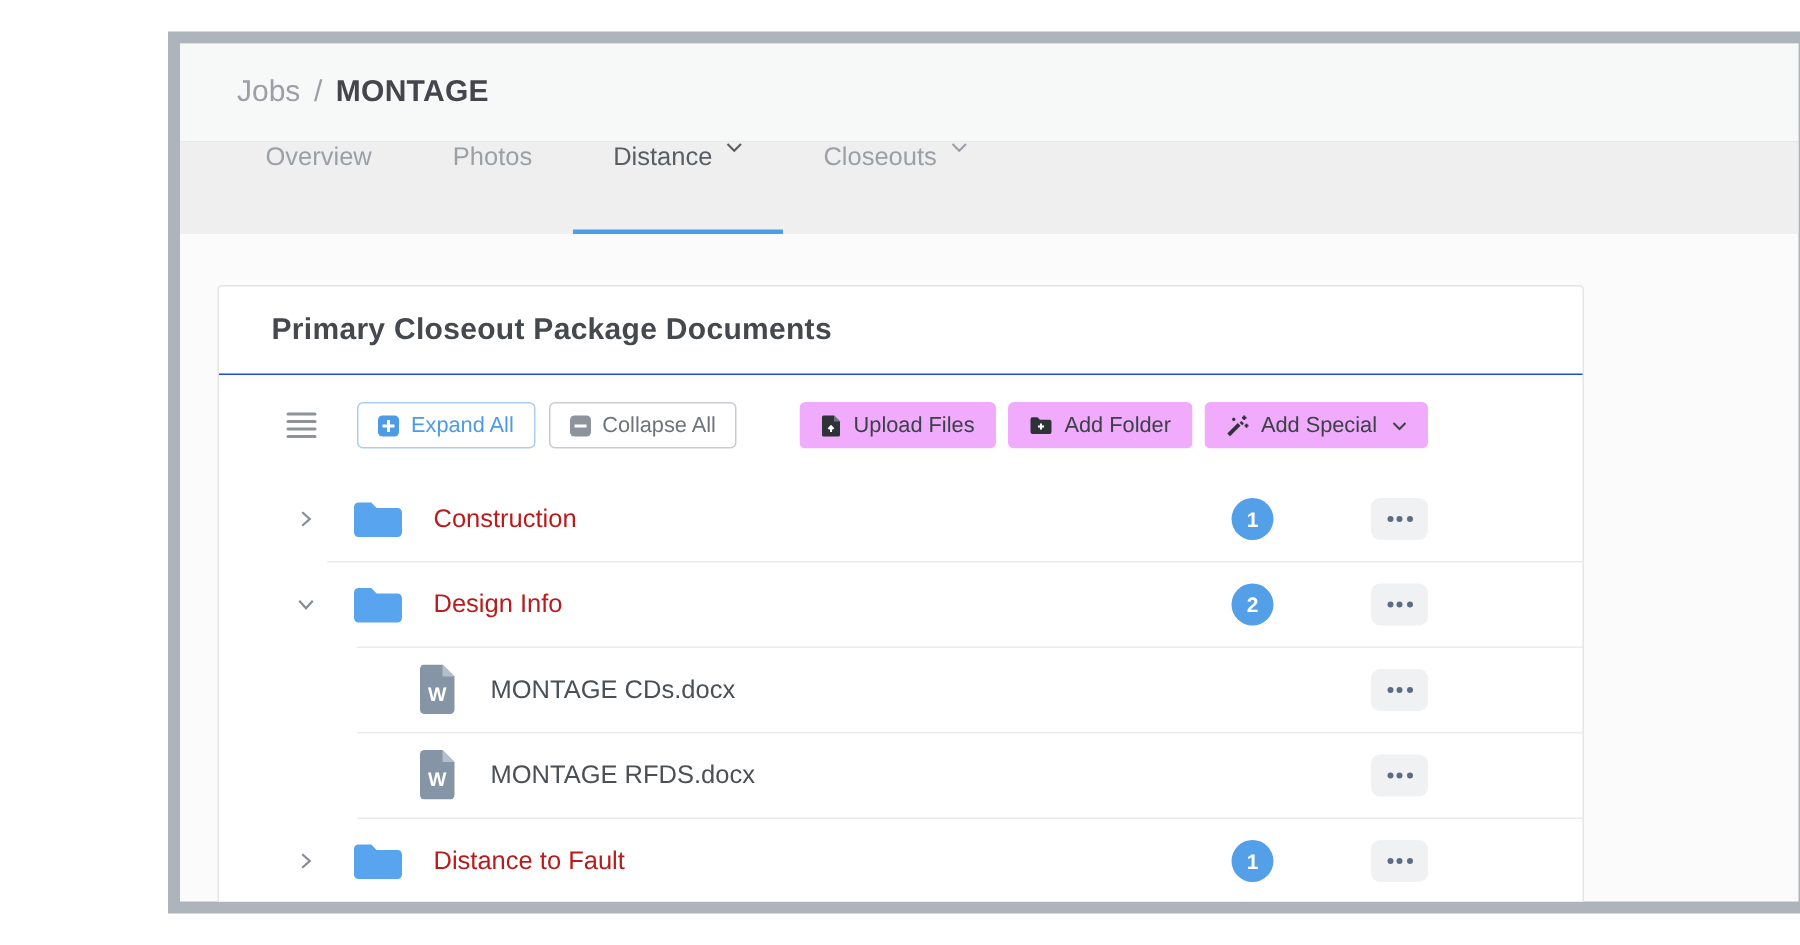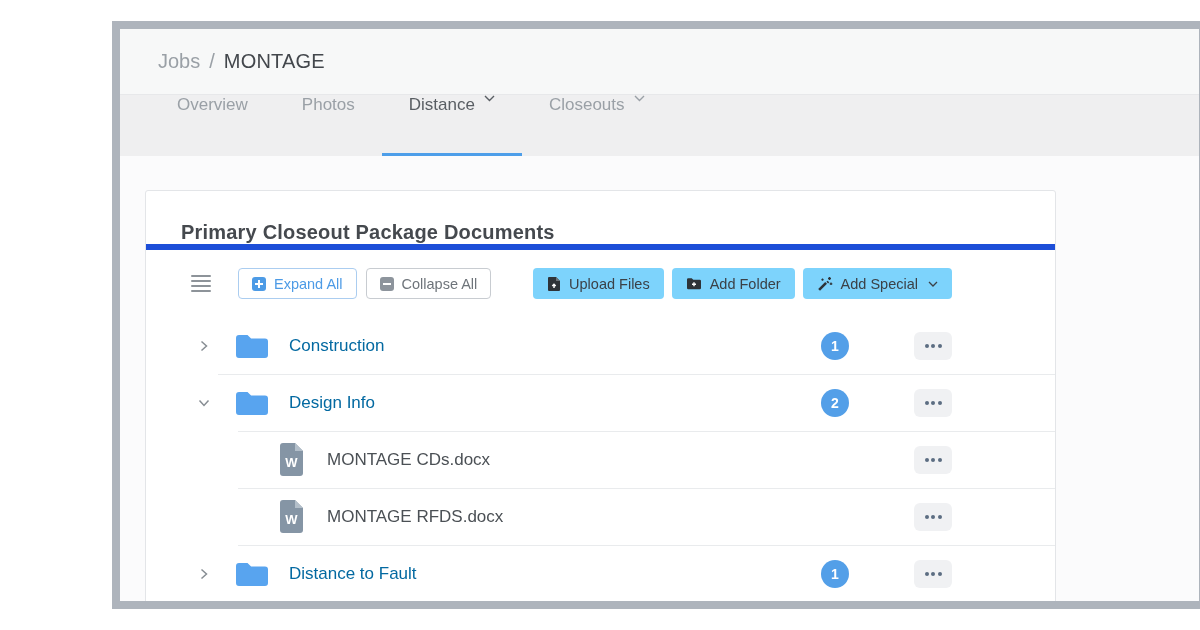--- a/index.html
+++ b/index.html
@@ -12,43 +12,43 @@
   }
 
   
   .crumb-bar {
     height:66px; background:#f7f8f8; border-bottom:1px solid #e7e8ea;
     display:flex; align-items:center; padding-left:38px;
     font-size:20px;
   }
   .crumb-section { color:#9aa0a6; }
   .crumb-sep { color:#9aa0a6; margin:0 9px; }
-  .crumb-current { color:#43474c; font-weight:normal; letter-spacing:.2px; }
+  .crumb-current { color:#43474c; font-weight:bold; letter-spacing:.2px; }
 
   
   .tab-bar {
     height:61px; background:#efeff0; display:flex; align-items:stretch;
     padding-left:30px; font-size:17px;
   }
   .tab {
     display:flex; align-items:flex-start; gap:9px; padding:0 27px;
     color:#9aa0a6; cursor:pointer; border-bottom:3px solid transparent;
   }
   .tab.active { color:#595e63; border-bottom-color:#4d9ee9; }
   .tab .chev svg { display:block; }
 
   
   .content { padding:34px 0 0 25px; }
   .card {
     width:911px; height:540px; background:#ffffff;
     border:1px solid #e3e5e8; border-radius:3px;
   }
   .card-title-row {
-    height:59px; display:flex; align-items:flex-end; padding-left:35px;
-    border-bottom:6px solid #1d4ed8;
+    height:59px; display:flex; align-items:center; padding-left:35px;
+    border-bottom:1px solid #1d4ed8;
   }
   .card-title { font-size:20px; font-weight:bold; color:#45494e; letter-spacing:.2px; }
 
   
   .toolbar {
     height:67px; display:flex; align-items:center;
     padding:0 103px 0 45px;
   }
   .menu-icon { width:20px; height:18px; display:flex; flex-direction:column;
     justify-content:space-between; cursor:pointer; }
@@ -64,42 +64,42 @@
   .sq-icon { width:14px; height:14px; border-radius:3px; position:relative; }
   .sq-icon.blue { background:#4d9be6; }
   .sq-icon.gray { background:#8d949c; }
   .sq-icon::before, .sq-icon.minus::before {
     content:""; position:absolute; left:3px; right:3px; top:6px; height:2px; background:#fff;
   }
   .sq-icon.plus::after {
     content:""; position:absolute; top:3px; bottom:3px; left:6px; width:2px; background:#fff;
   }
   .spacer { flex:1; }
-  .btn-gray { background:#7dd3fc; color:#3b4147; margin-left:8px; }
+  .btn-gray { background:#f0abfc; color:#3b4147; margin-left:8px; }
   .btn-gray svg { display:block; }
   .dd-chev { margin-left:2px; }
 
   
   .tree-row {
     position:relative; height:57px; display:flex; align-items:center;
     padding-right:103px; cursor:pointer;
   }
   .tree-row .divider {
     position:absolute; top:0; right:0; height:1px; background:#e9ebed;
   }
   .div-l0 { left:72px; }
   .div-l1 { left:92px; }
 
   .row-l0 { padding-left:52px; }
   .row-l1 { padding-left:132px; }
 
   .expander { width:12px; display:flex; align-items:center; justify-content:center; }
   .folder-glyph { margin-left:24px; display:flex; }
   .doc-glyph { display:flex; }
-  .row-label-0 { margin-left:19px; font-size:17px; color:#0369a1; }
+  .row-label-0 { margin-left:19px; font-size:17px; color:#b91c1c; }
   .row-label-1 { margin-left:22px; font-size:17px; color:#4b5055; }
 
   .row-actions {
     margin-left:auto; width:131px; display:flex; align-items:center;
     justify-content:space-between;
   }
   .count-badge {
     width:28px; height:28px; border-radius:50%; background:#539fe8;
     color:#fff; font-size:14px; font-weight:bold;
     display:flex; align-items:center; justify-content:center;

